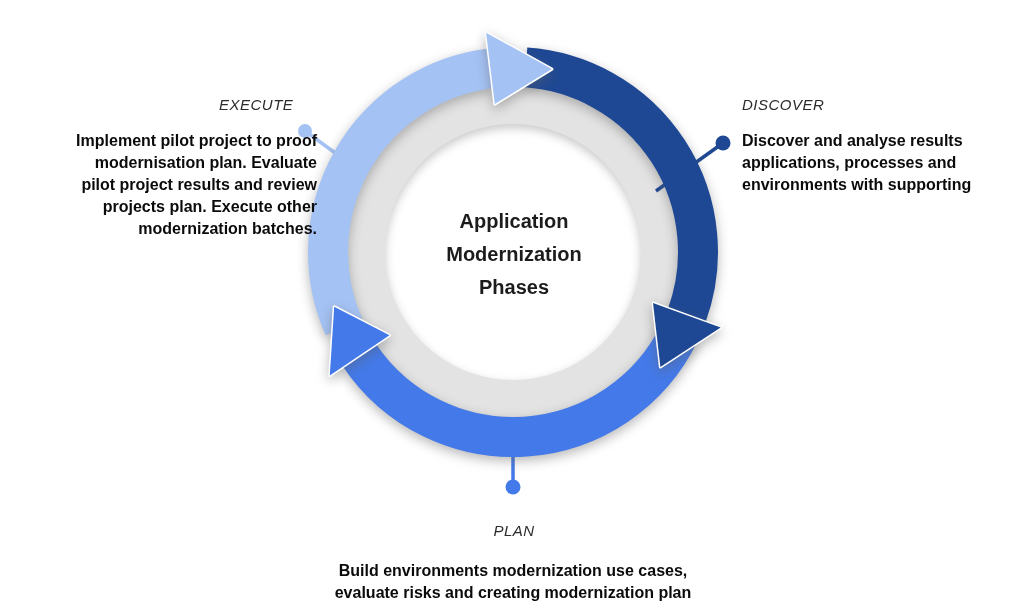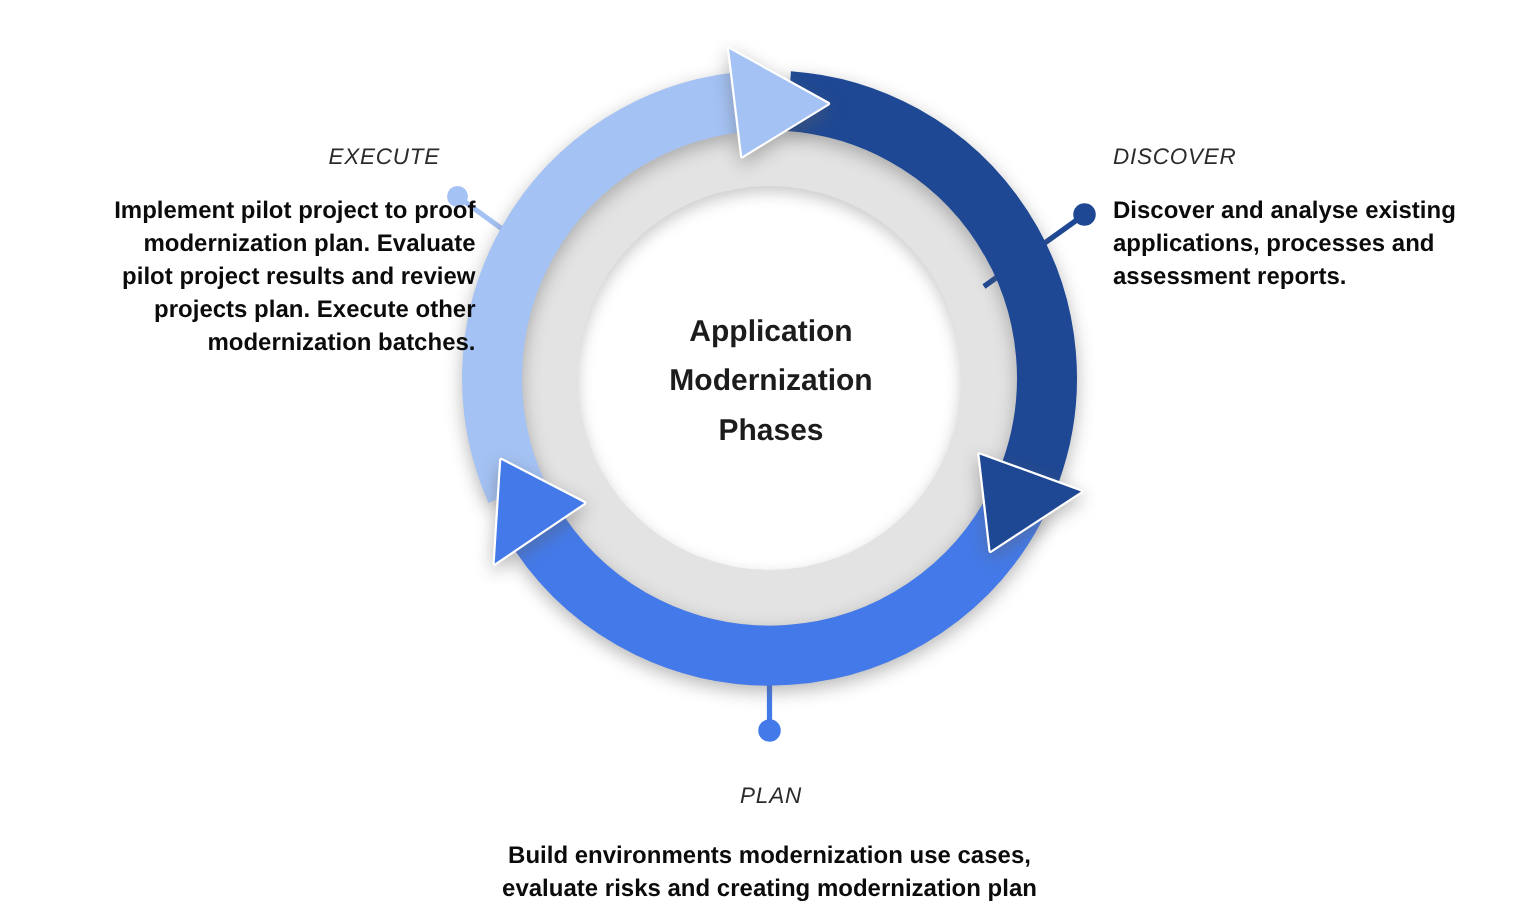--- a/index.html
+++ b/index.html
@@ -96,31 +96,31 @@
 
   <div class="diagram-title">
     <div class="title-line">Application</div>
     <div class="title-line">Modernization</div>
     <div class="title-line">Phases</div>
   </div>
 
   <div class="phase-label" style="left:219px; top:96px;">EXECUTE</div>
   <div class="phase-desc desc-right" style="right:707px; top:130px; width:300px;">
     <div class="desc-line">Implement pilot project to proof</div>
-    <div class="desc-line">modernization plan. Evaluate</div>
+    <div class="desc-line">modernisation plan. Evaluate</div>
     <div class="desc-line">pilot project results and review</div>
     <div class="desc-line">projects plan. Execute other</div>
     <div class="desc-line">modernization batches.</div>
   </div>
 
   <div class="phase-label" style="left:742px; top:96px;">DISCOVER</div>
   <div class="phase-desc desc-left" style="left:742px; top:130px; width:260px;">
-    <div class="desc-line">Discover and analyse existing</div>
+    <div class="desc-line">Discover and analyse results</div>
     <div class="desc-line">applications, processes and</div>
-    <div class="desc-line">assessment reports.</div>
+    <div class="desc-line">environments with supporting</div>
   </div>
 
   <div class="phase-label desc-center" style="left:414px; top:506px; width:200px; text-align:center;">PLAN</div>
   <div class="phase-desc desc-center" style="left:313px; top:544px; width:400px;">
     <div class="desc-line">Build environments modernization use cases,</div>
     <div class="desc-line">evaluate risks and creating modernization plan</div>
   </div>
 
 </div>
 

